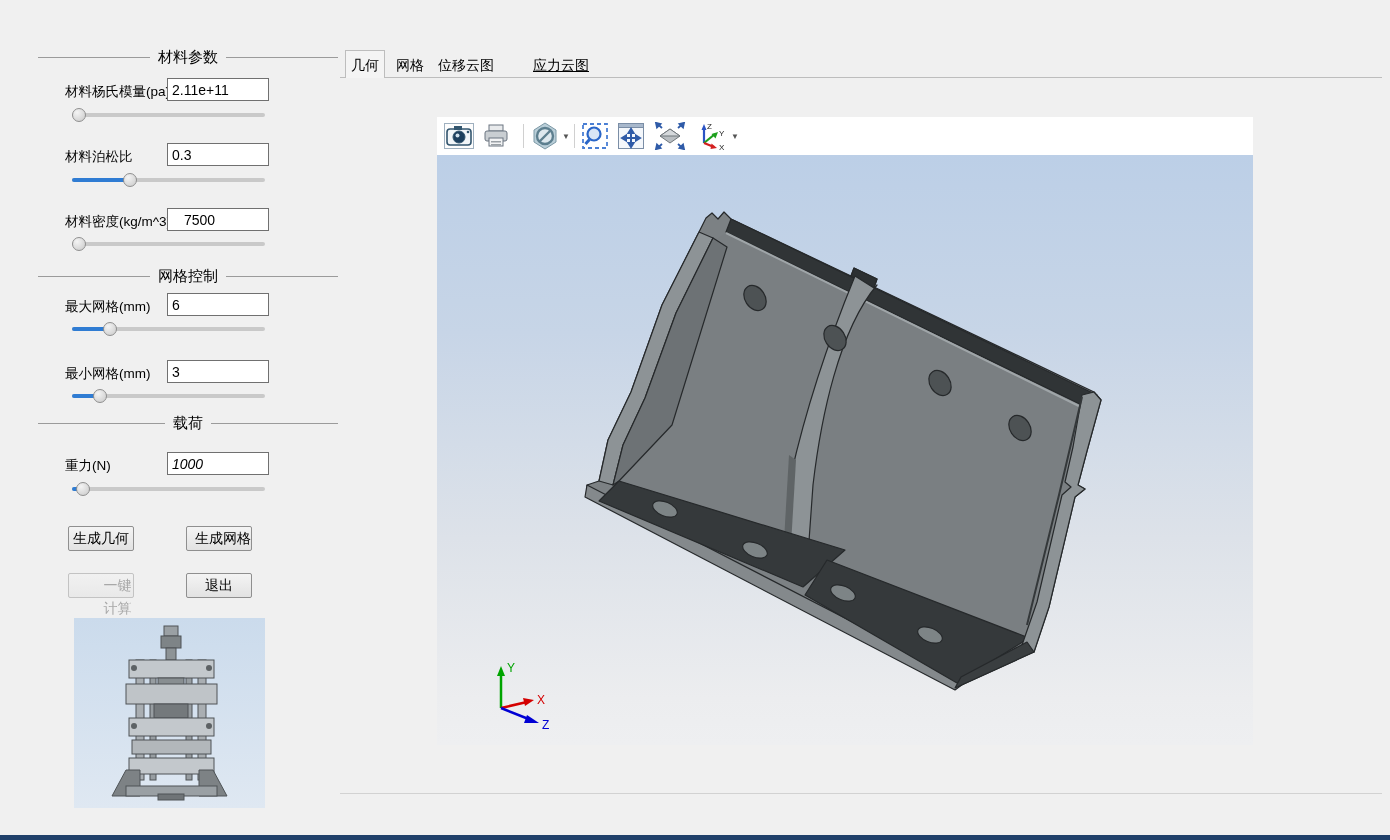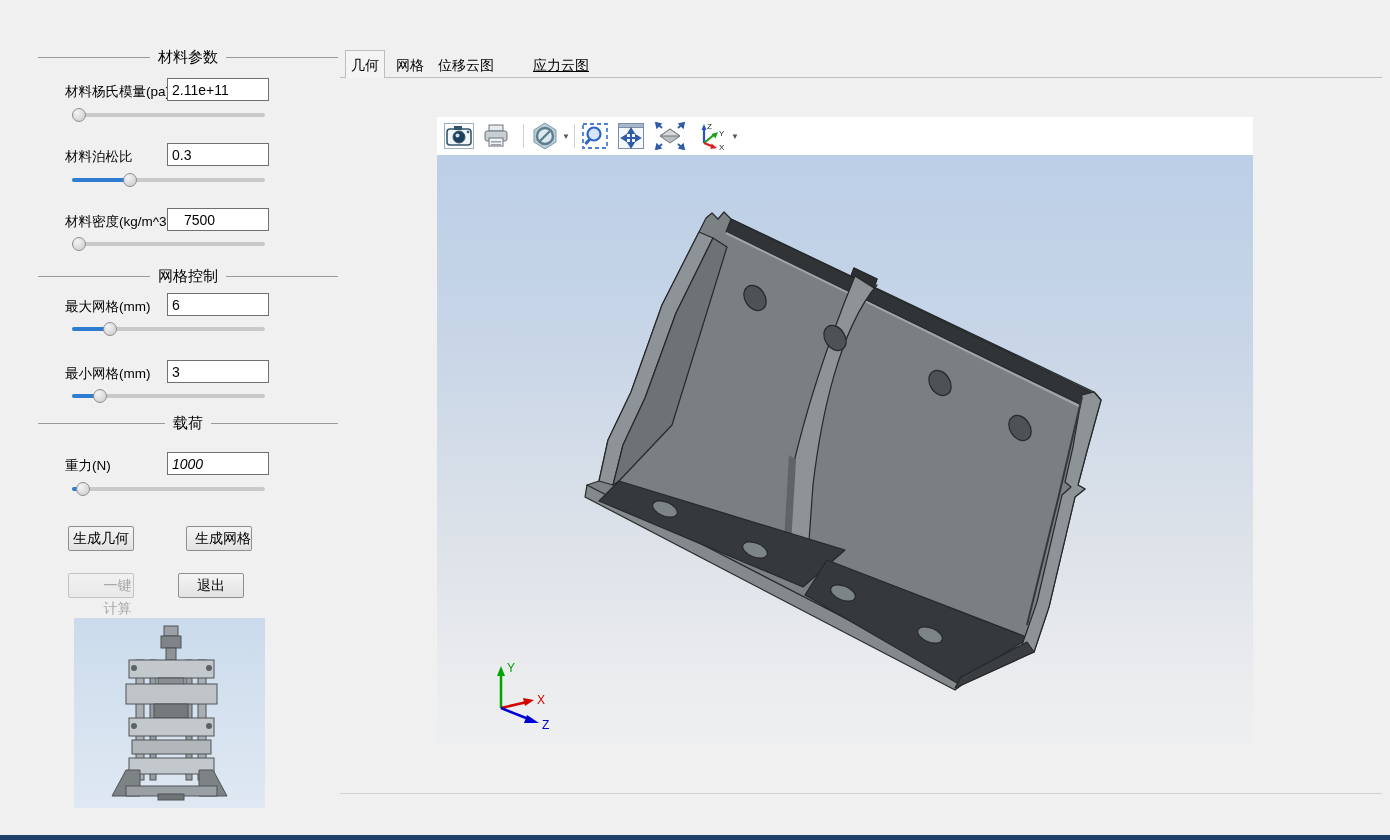--- a/index.html
+++ b/index.html
@@ -123,21 +123,21 @@
     <input class="fieldinput" style="top: 412px; font-style: italic;" value="1000">
     <div class="slider" style="top:442px;">
       <div class="track"></div>
       <div class="fill" style="width:9px;"></div>
       <div class="handle" style="left:4px;"></div>
     </div>
 
     <button class="pbtn" style="left:68px;  top:486px;font-family:Liberation Serif, serif;">生成几何</button>
     <button class="pbtn" style="left:186px; top:486px;text-align:right;">生成网格</button>
     <button class="pbtn disabled" style="left:68px; top:533px;">一键计算</button>
-    <button class="pbtn" style="left:178px; top:533px;">退出</button>
+    <button class="pbtn" style="left:186px; top:533px;">退出</button>
 
     <svg class="machine-img" viewBox="0 0 191 190">
       <defs>
         <linearGradient id="mbg" x1="0" y1="0" x2="0" y2="1">
           <stop offset="0" stop-color="#cbdbec"></stop>
             <stop offset="1" stop-color="#dfe8f2"></stop>
         </linearGradient>
       </defs>
       <rect x="0" y="0" width="191" height="190" fill="url(#mbg)"></rect>
       <g stroke="#4e5356" stroke-width="1">

